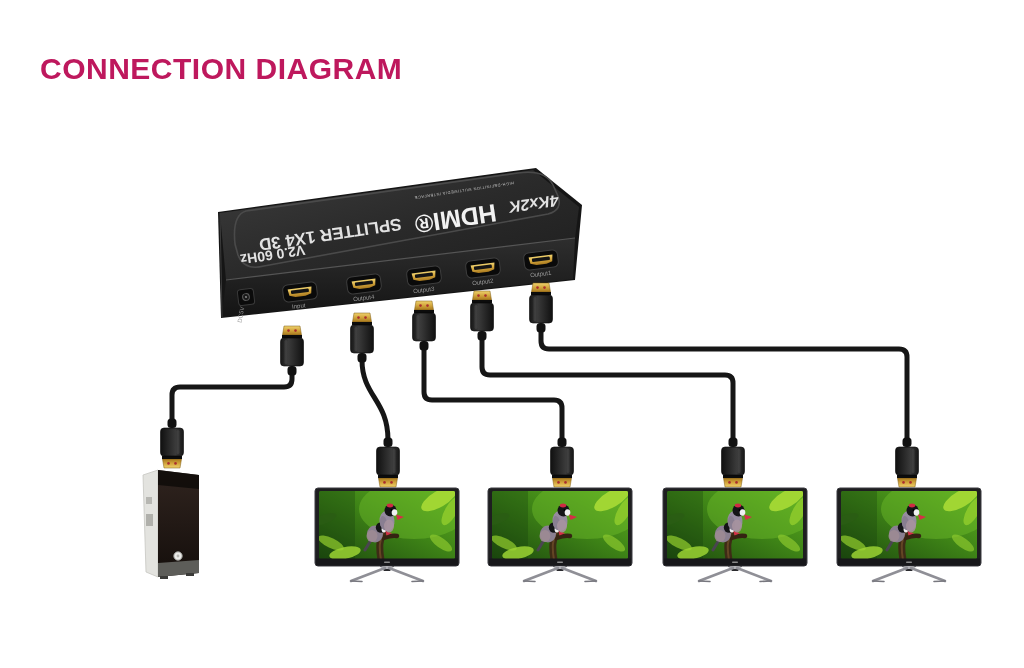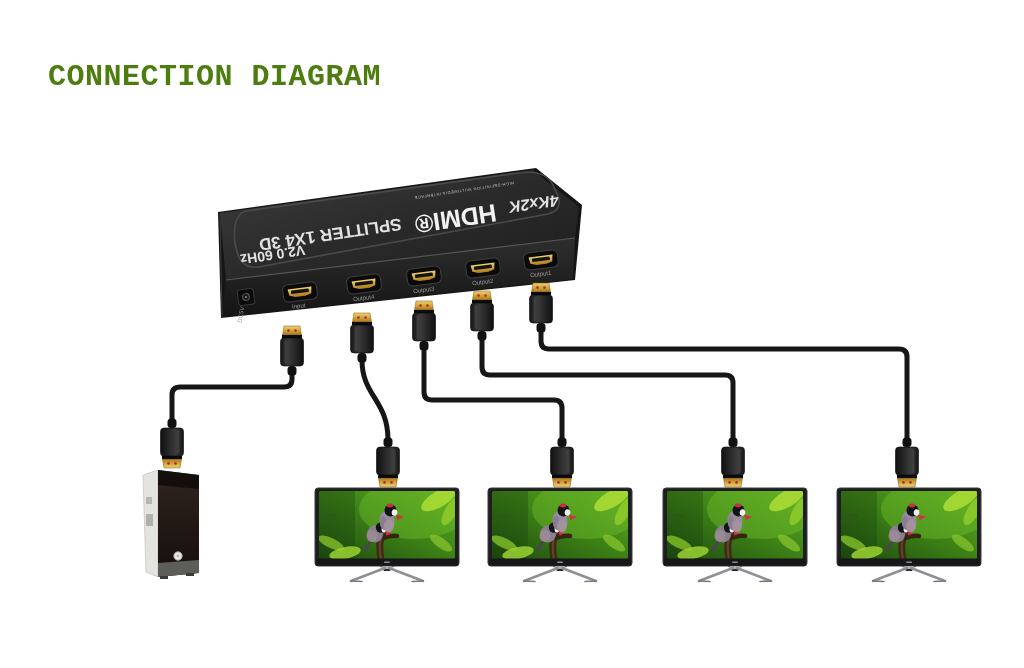--- a/index.html
+++ b/index.html
@@ -1,19 +1,19 @@
 <!DOCTYPE html>
 <html><head>
 <meta charset="utf-8">
 <style>
   html,body{margin:0;padding:0;background:#ffffff;}
   .canvas{position:relative;width:1024px;height:668px;background:#ffffff;overflow:hidden;
           font-family:"Liberation Sans",sans-serif;}
-  .page-title{position:absolute;left:40px;top:52px;margin:8px;font-size:30px;font-weight:bold;
-              letter-spacing:.5px;color:#4d7c0f;font-family:Liberation Mono, monospace;}
+  .page-title{position:absolute;left:40px;top:52px;margin:0;font-size:30px;font-weight:bold;
+              letter-spacing:.5px;color:#be185d;font-family:Liberation Sans, sans-serif;}
   svg{position:absolute;left:0;top:0;}
   svg text{font-family:"Liberation Sans",sans-serif;}
   .port-label{fill:#9a9a9a;font-size:6px;}
   .box-text{fill:#e2e2e2;font-weight:bold;}
 </style>
 </head>
 <body>
 
 <div class="canvas">
   <h1 class="page-title">CONNECTION DIAGRAM</h1>

